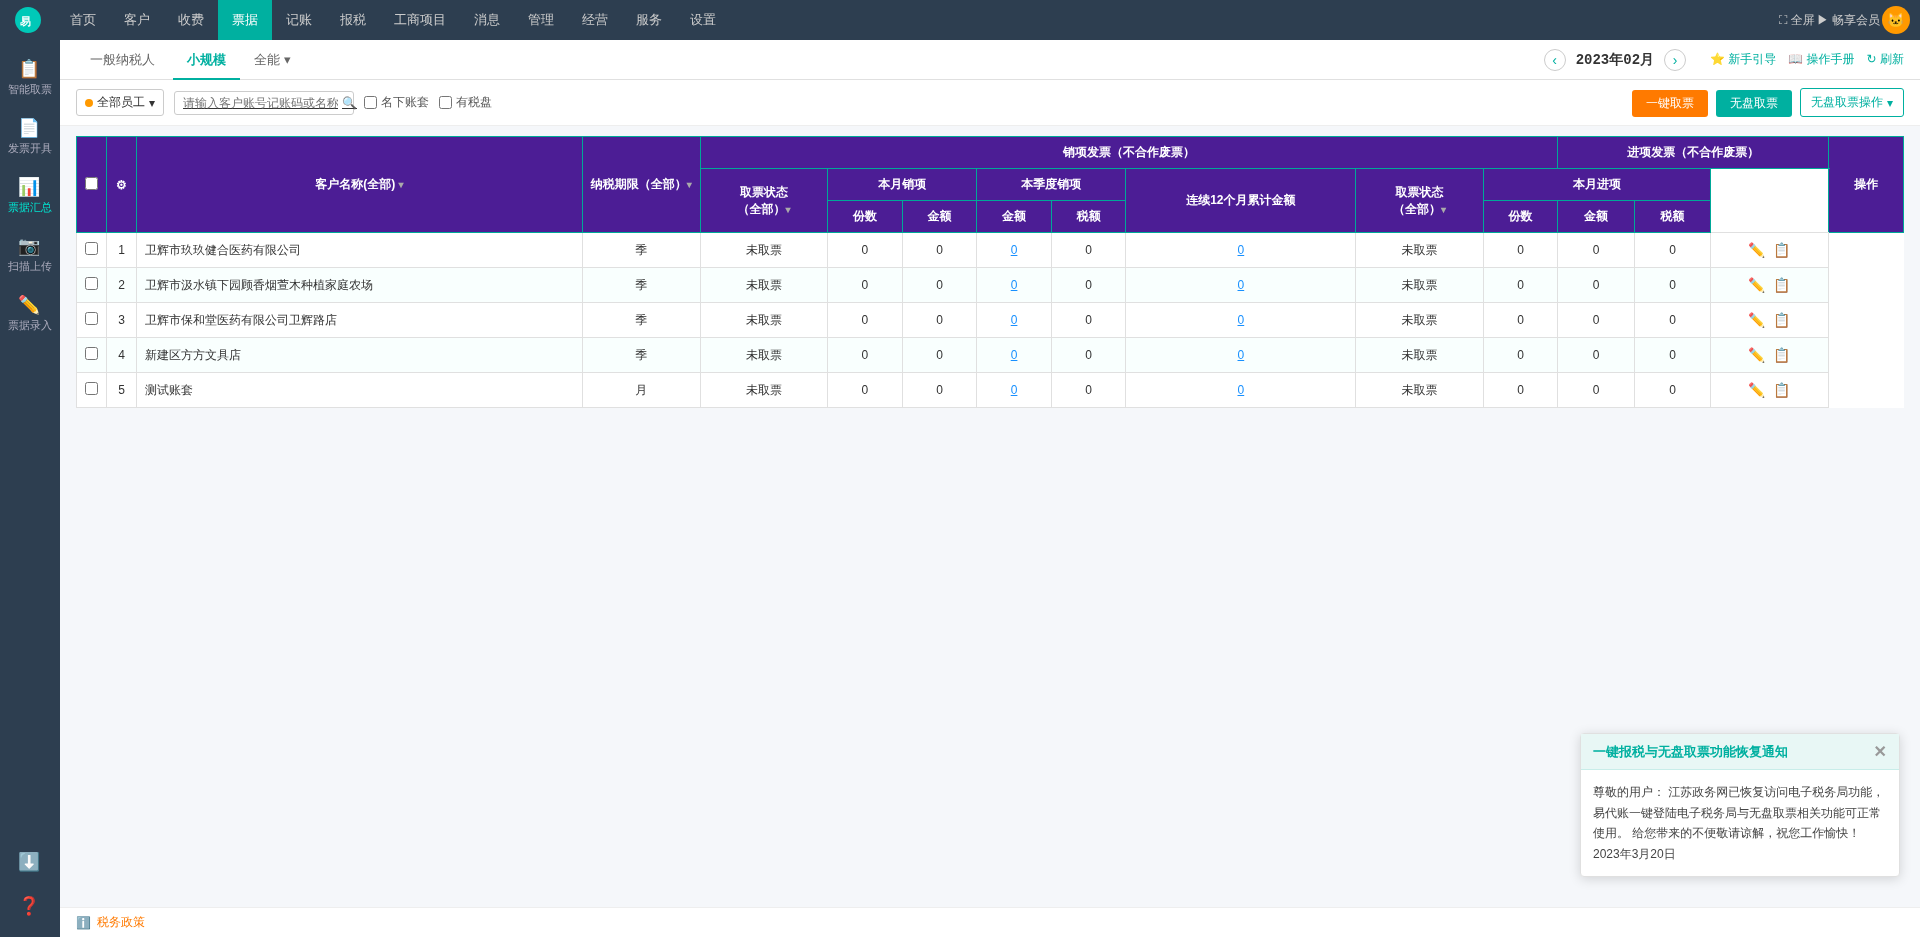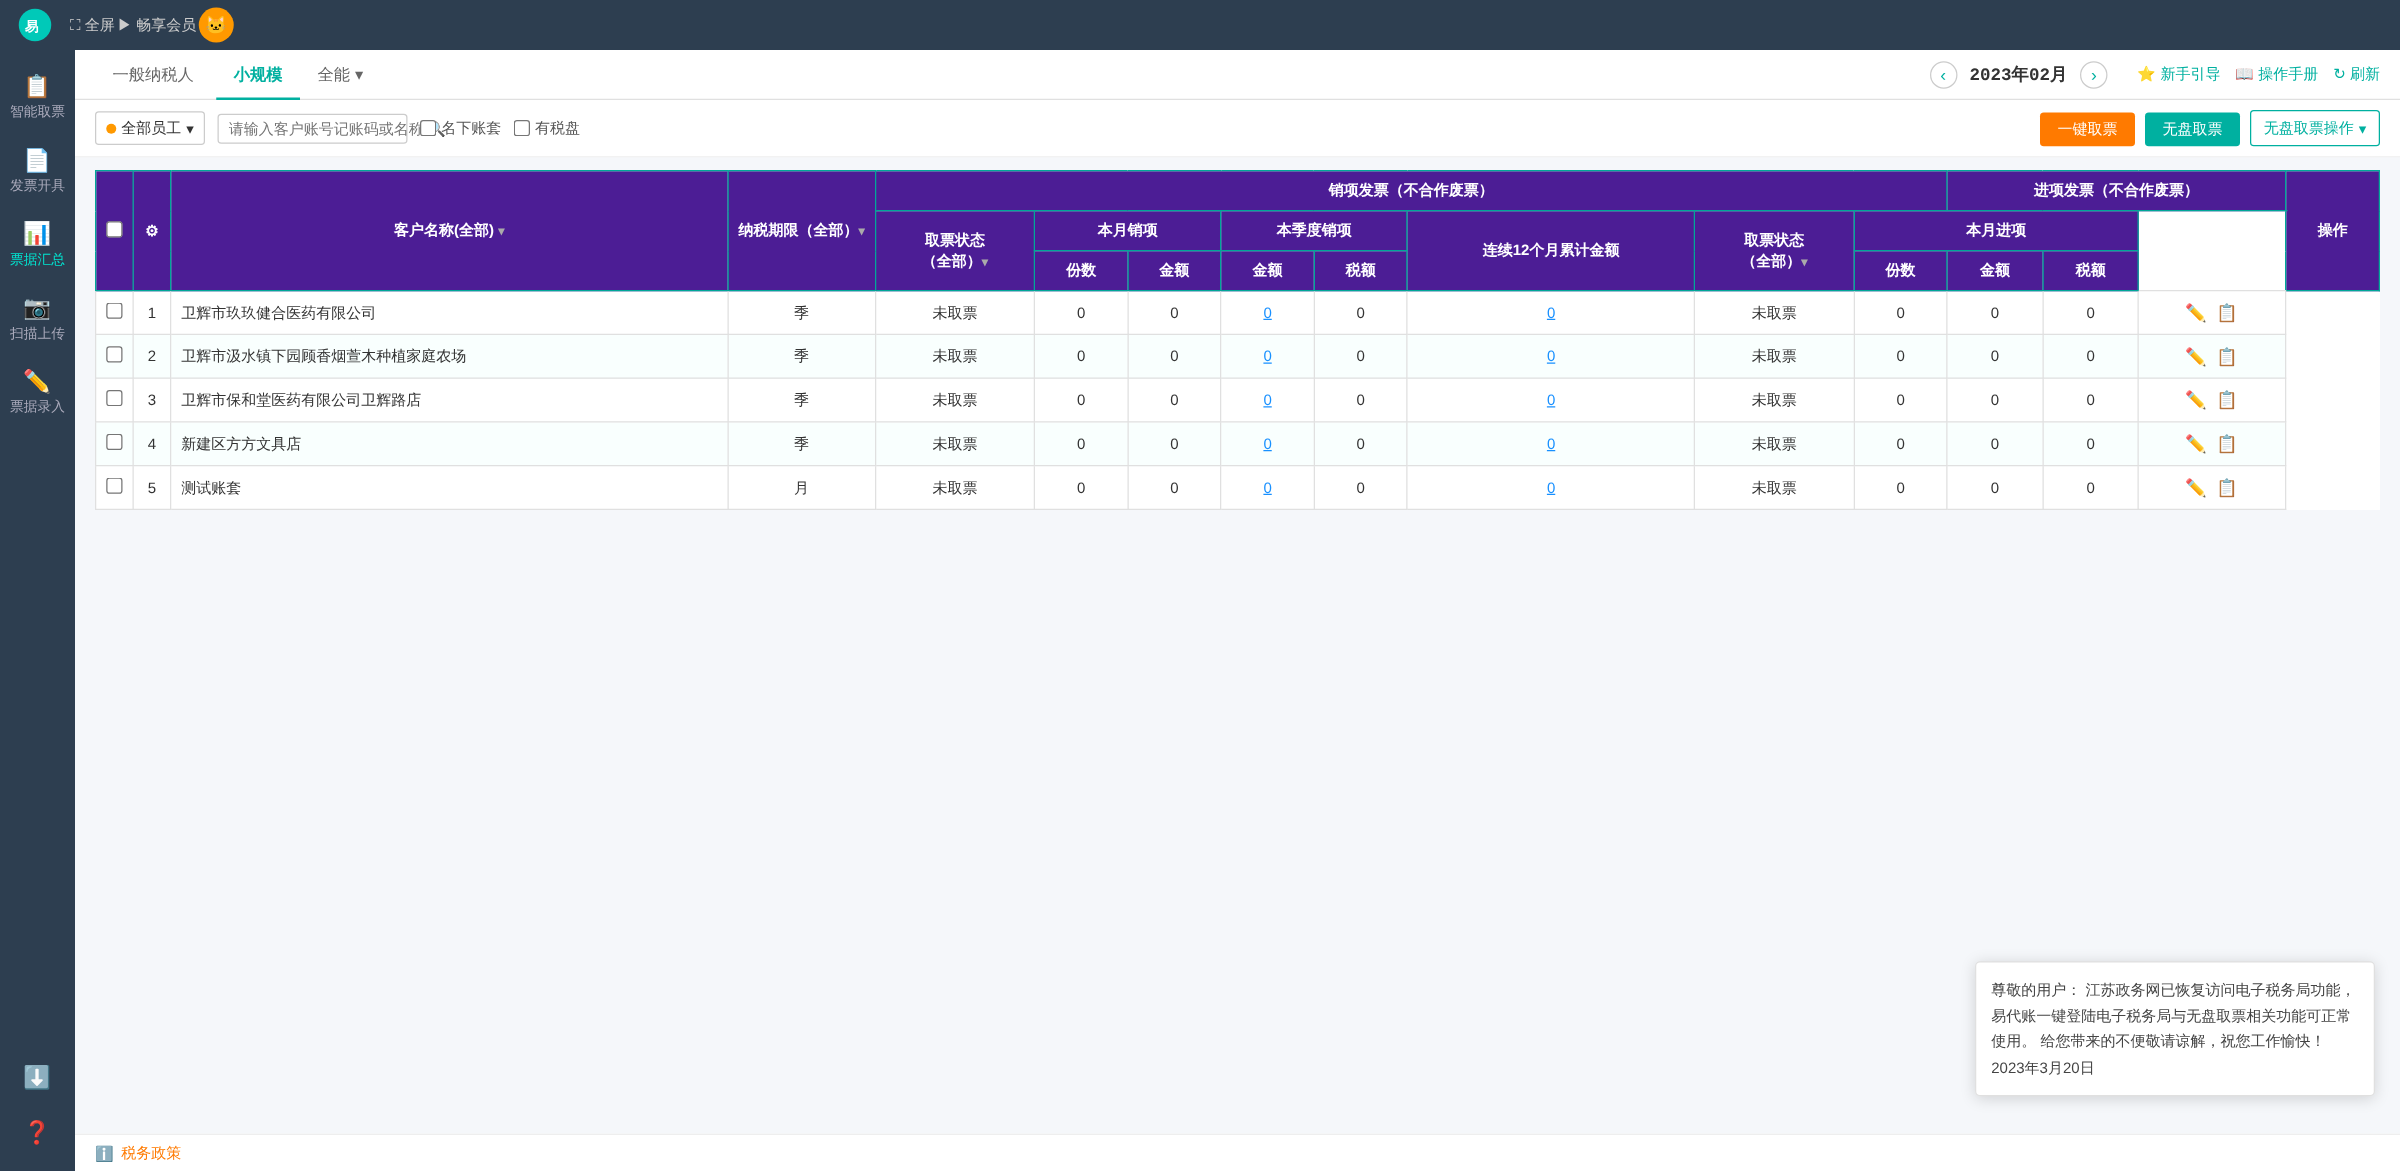--- a/index.html
+++ b/index.html
@@ -157,21 +157,22 @@
       background: #fff;
     }
     .toolbar-select .dot { width: 8px; height: 8px; background: #f90; border-radius: 50%; }
     .search-box {
       border: 1px solid #ccc;
       border-radius: 3px;
       padding: 4px 8px;
       font-size: 12px;
       display: flex; align-items: flex-start; gap: 4px;
       background: #fff;
-      width: 152px;
+      width: 180px;
+      text-decoration: underline;
     }
     .search-box input {
       border: none; outline: none; font-size: 12px; flex: 1; background: transparent;
     }
     .checkbox-label { display: flex; align-items: center; gap: 4px; font-size: 12px; cursor: pointer; color: #555; }
     .toolbar-right { margin-left: auto; display: flex; gap: 8px; align-items: flex-end; }
     .btn-orange {
       background: #ff7a00;
       color: #fff;
       border: none;
@@ -272,20 +273,34 @@
   </style>
 </head>
 <body>
 
 <div class="top-nav">
   <div class="logo">
     <svg viewBox="0 0 28 28" fill="none">
       <circle cx="14" cy="14" r="13" fill="#00c9b8"></circle>
       <text x="6" y="19" font-size="11" fill="#fff" font-weight="bold">易</text>
     </svg>
+  </div>
+  <div class="nav-items">
+    <div class="nav-item">首页</div>
+    <div class="nav-item">客户</div>
+    <div class="nav-item">收费</div>
+    <div class="nav-item active">票据</div>
+    <div class="nav-item">记账</div>
+    <div class="nav-item">报税</div>
+    <div class="nav-item">工商项目</div>
+    <div class="nav-item">消息</div>
+    <div class="nav-item">管理</div>
+    <div class="nav-item">经营</div>
+    <div class="nav-item">服务</div>
+    <div class="nav-item">设置</div>
   </div>
   <div class="nav-right">
     <span>⛶ <span>全屏</span></span>
     <span>▶ <span>畅享会员</span></span>
     <div class="user-avatar">🐱</div>
   </div>
 </div>
 
 <div class="layout">
 
@@ -511,17 +526,21 @@
     </div>
 
     <div class="bottom-bar">
       <span>ℹ️</span>
       <a>税务政策</a>
     </div>
   </div>
 </div>
 
 <div class="notification-popup">
+  <div class="notif-header">
+    <span>一键报税与无盘取票功能恢复通知</span>
+    <span class="notif-close">✕</span>
+  </div>
   <div class="notif-body" id="notif-body">尊敬的用户：
 江苏政务网已恢复访问电子税务局功能，易代账一键登陆电子税务局与无盘取票相关功能可正常使用。
 给您带来的不便敬请谅解，祝您工作愉快！
 2023年3月20日</div>
 </div>
 
 </body></html>

